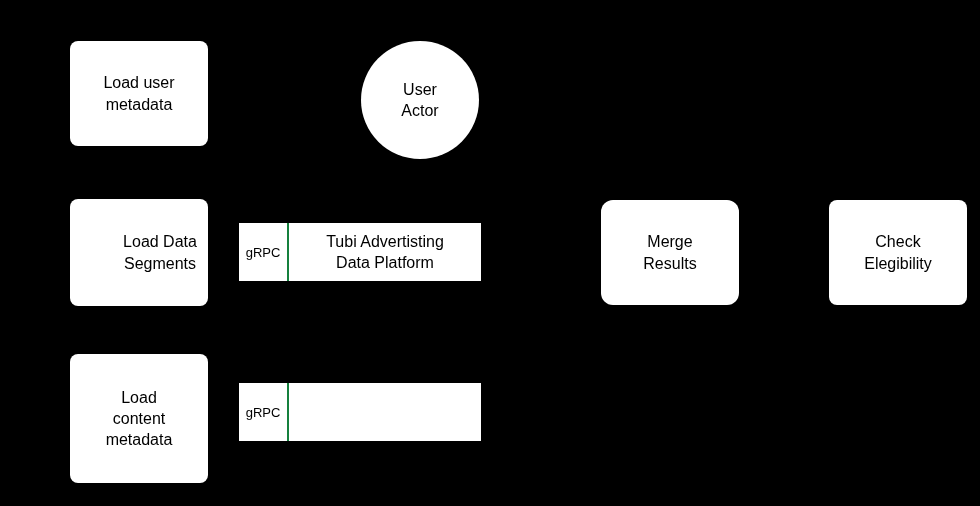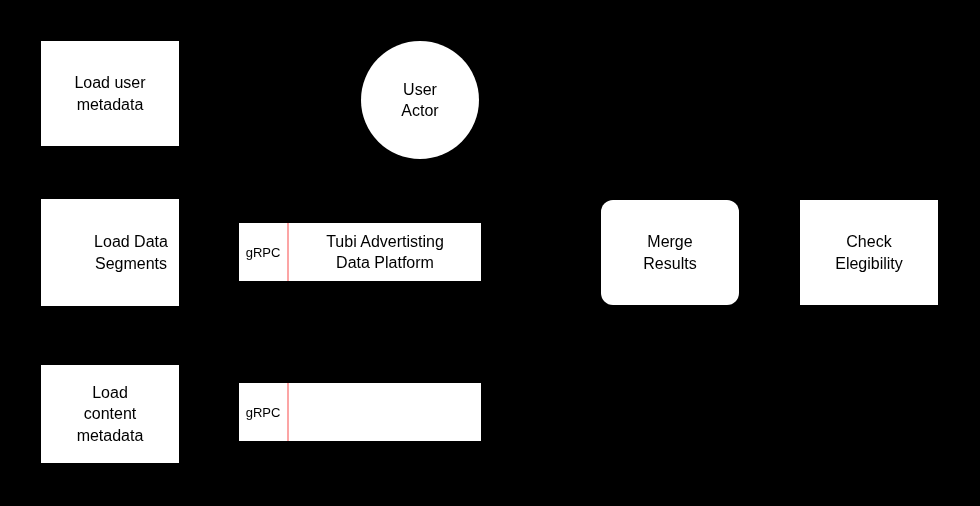--- a/index.html
+++ b/index.html
@@ -19,45 +19,45 @@
     align-items: center;
     justify-content: center;
     text-align: center;
     box-sizing: border-box;
   }
   .node .lbl {
     font-size: 16px;
     line-height: 1.32;
     white-space: pre-line;
   }
-  .rect { border-radius: 0; }
+  .rect { border-radius: 8px; margin-left: 29px; }
   .rounded { border-radius: 12px; }
   .circle { border-radius: 50%; }
 
   .n-load-user-metadata   { left: 41px;  top: 41px;  width: 138px; height: 105px; }
   .n-user-actor           { left: 361px; top: 41px;  width: 118px; height: 118px; align-items: center; }
   .n-load-data-segments   { left: 41px;  top: 199px; width: 138px; height: 107px; padding-left: 42px; }
-  .n-load-content-metadata{ left: 41px;  top: 365px; width: 138px; height: 98px; }
+  .n-load-content-metadata{ left: 41px;  top: 354px; width: 138px; height: 129px; }
   .n-merge-results        { left: 601px; top: 200px; width: 138px; height: 105px; }
   .n-check-elegibility    { left: 800px; top: 200px; width: 138px; height: 105px; }
 
   .comp {
     position: absolute;
     background: #ffffff;
     color: #000000;
     display: flex;
     flex-direction: row;
     align-items: stretch;
     box-sizing: border-box;
   }
   .n-tubi            { left: 239px; top: 223px; width: 242px; height: 58px; }
   .n-content-service { left: 239px; top: 383px; width: 242px; height: 58px; }
   .comp-badge {
     width: 48px;
-    border-right: 2px solid #fca5a5;
+    border-right: 2px solid #15803d;
     display: flex;
     align-items: center;
     justify-content: center;
     font-size: 13px;
     flex: 0 0 auto;
   }
   .comp-main {
     flex: 1 1 auto;
     display: flex;
     align-items: center;

